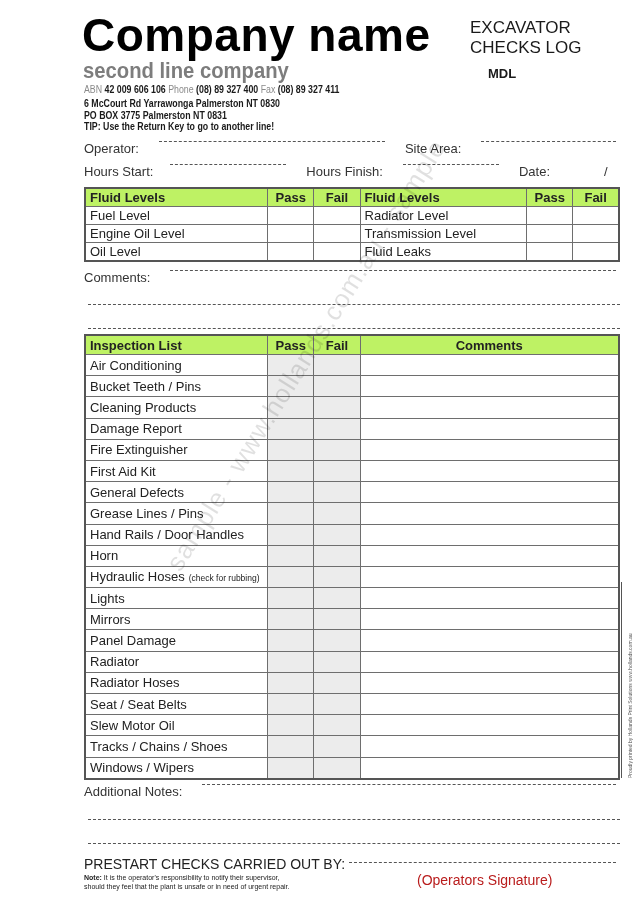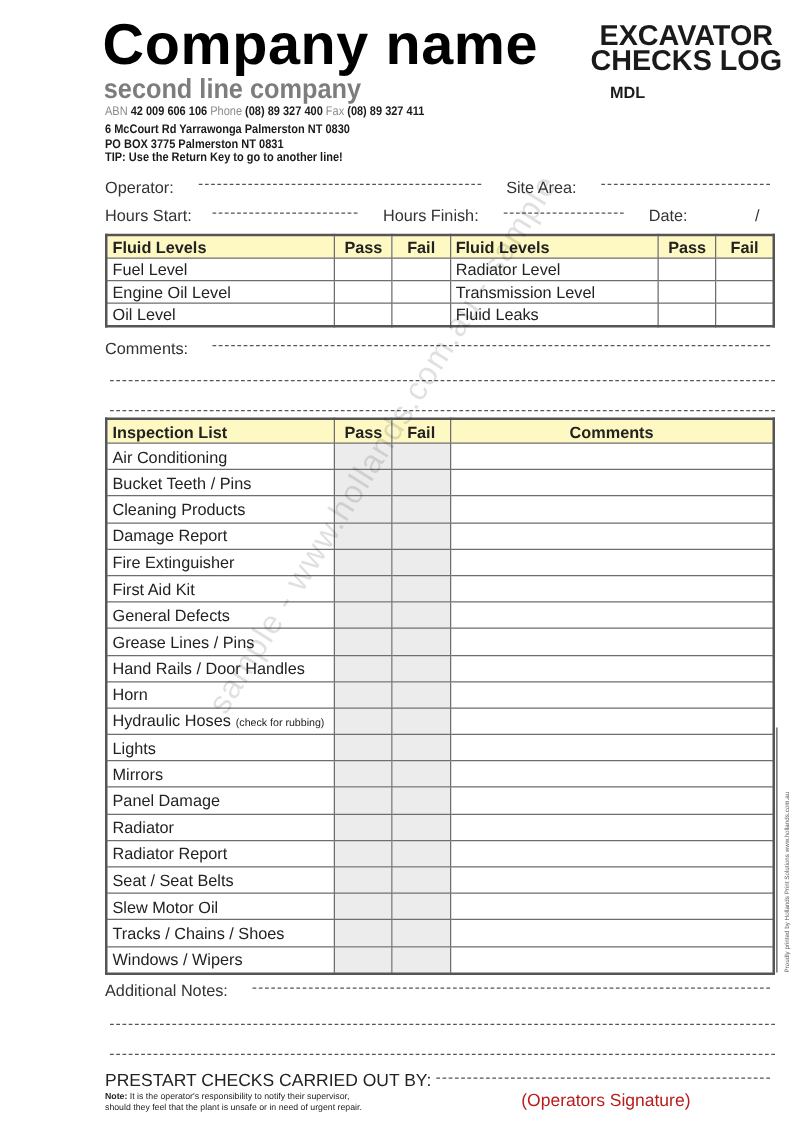--- a/index.html
+++ b/index.html
@@ -4,31 +4,31 @@
 <style>
   html, body { margin:0; padding:0; }
   body { width:636px; height:900px; background:#fff; position:relative; overflow:hidden;
          font-family:"Liberation Sans", sans-serif; color:#1a1a1a; }
   .abs { position:absolute; }
   .company { left:82px; top:8px; font-size:46px; font-weight:bold; letter-spacing:0.5px; color:#000000; line-height:54px; white-space:nowrap; }
   .second { left:83px; top:59px; font-size:22px; font-weight:bold; color:#7d7d7d; line-height:24px; white-space:nowrap; transform:scaleX(0.92); transform-origin:left; }
   .abn { left:84px; top:84px; font-size:10px; font-weight:bold; line-height:12px; white-space:nowrap; transform:scaleX(0.88); transform-origin:left; }
   .abn .lbl { color:#8a8a8a; font-weight:normal; }
   .addr { left:84px; font-size:10px; font-weight:bold; line-height:11px; white-space:nowrap; transform:scaleX(0.88); transform-origin:left; }
-  .doctitle { left:470px; top:18px; width:158px; text-align:center; font-size:23px; font-weight:bold; line-height:20px; }
+  .doctitle { left:470px; top:18px; width:158px; text-align:left; font-size:17px; font-weight:normal; line-height:20px; }
   .code { left:488px; top:66px; font-size:13px; font-weight:bold; }
 
-  .field-row { left:84px; width:536px; height:16px; display:flex; align-items:center; font-size:13px; color:#333; white-space:nowrap;gap:16px; }
+  .field-row { left:84px; width:536px; height:16px; display:flex; align-items:flex-start; font-size:13px; color:#333; white-space:nowrap;gap:16px; }
   .dots { flex:1; border-bottom:1px dashed #555; height:0; margin:0 4px 3px 4px; }
   .dots.fixed { flex:none; }
   .dline { left:88px; width:532px; border-bottom:1px dashed #555; height:0; }
 
   table { border-collapse:collapse; position:absolute; table-layout:fixed; }
   td, th { border:1px solid #6e6e6e; padding:0 4px; font-size:13px; color:#222; white-space:nowrap; overflow:hidden; }
-  th { background:#fef9c3; text-align:left; font-weight:bold; }
+  th { background:#bef264; text-align:left; font-weight:bold; }
   th.c { text-align:center; }
   .fluid { left:84px; top:187px; width:536px; border:2px solid #555; }
   .fluid th { height:17px; }
   .fluid td { height:17px; }
   .insp { left:84px; top:334px; width:536px; border:2px solid #555; }
   .insp th { height:18px; }
   .insp td { height:20.2px; }
   .insp td.shade { background:#ececec; }
   .small { font-size:8.5px; }
 
@@ -233,21 +233,21 @@
         <td class="shade"></td>
         <td></td>
       </tr>
       <tr>
         <td><span>Radiator</span></td>
         <td class="shade"></td>
         <td class="shade"></td>
         <td></td>
       </tr>
       <tr>
-        <td><span>Radiator Report</span></td>
+        <td><span>Radiator Hoses</span></td>
         <td class="shade"></td>
         <td class="shade"></td>
         <td></td>
       </tr>
       <tr>
         <td><span>Seat / Seat Belts</span></td>
         <td class="shade"></td>
         <td class="shade"></td>
         <td></td>
       </tr>

